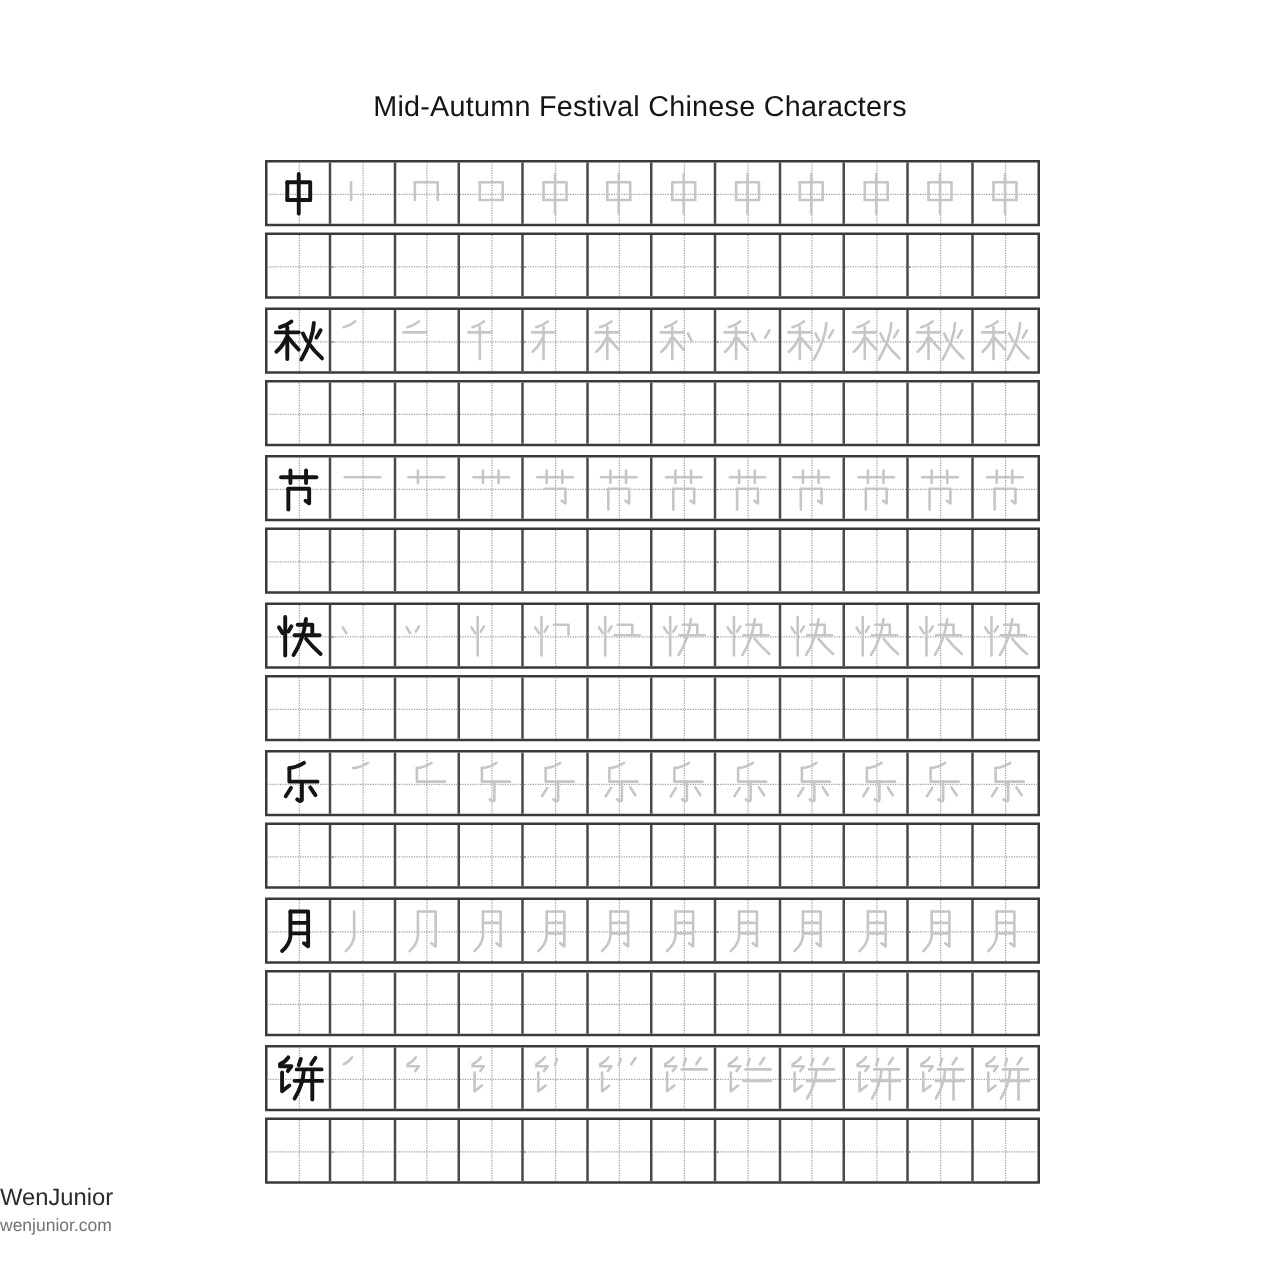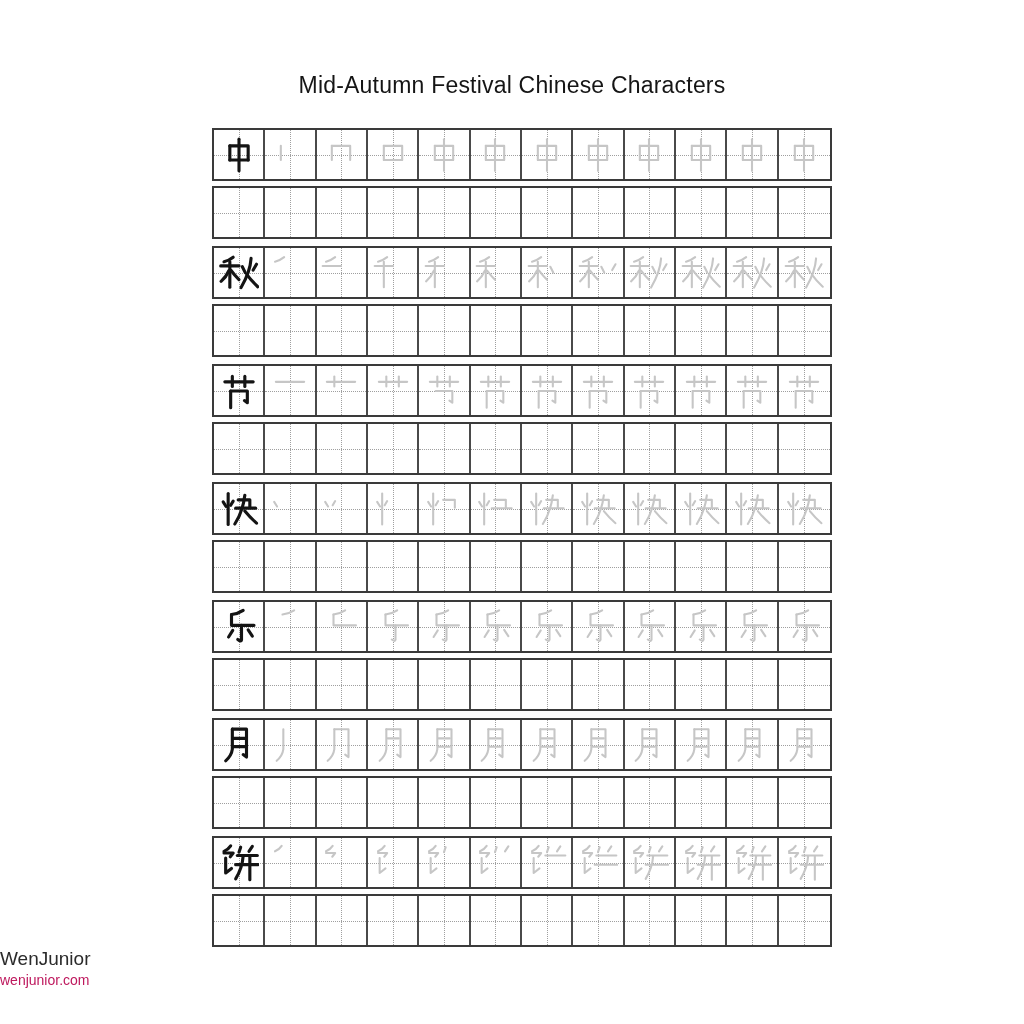--- a/index.html
+++ b/index.html
@@ -16,21 +16,21 @@
         align-items:center;justify-content:center;overflow:hidden;}
   .cell:last-child{border-right:none;}
   .gh{position:absolute;left:0;right:0;top:50%;height:0;border-top:1.5px dotted #9f9f9f;}
   .gv{position:absolute;top:0;bottom:0;left:50%;width:0;border-left:1.5px dotted #9f9f9f;}
   svg.glyph{position:relative;z-index:1;display:block;}
   svg.glyph path{fill:none;stroke-linecap:round;stroke-linejoin:round;}
   svg.glyph.model path{stroke:#141414;stroke-width:7.5;}
   svg.glyph.trace path{stroke:#c6c6c6;stroke-width:5;}
   .footer{position:absolute;top:938px;left:0;width:100%;margin-top:10px;}
   .brand{font-size:19px;color:#2b2b2b;}
-  .site{font-size:14px;color:#be185d;margin-top:2px;}
+  .site{font-size:14px;color:#737373;margin-top:2px;}
 </style>
 </head>
 <body>
 
 <div class="page">
   <h1 class="title">Mid-Autumn Festival Chinese Characters</h1>
   <div class="sheet" id="sheet">
       <div class="row">
         <div class="cell">
           <i class="gv"></i>

